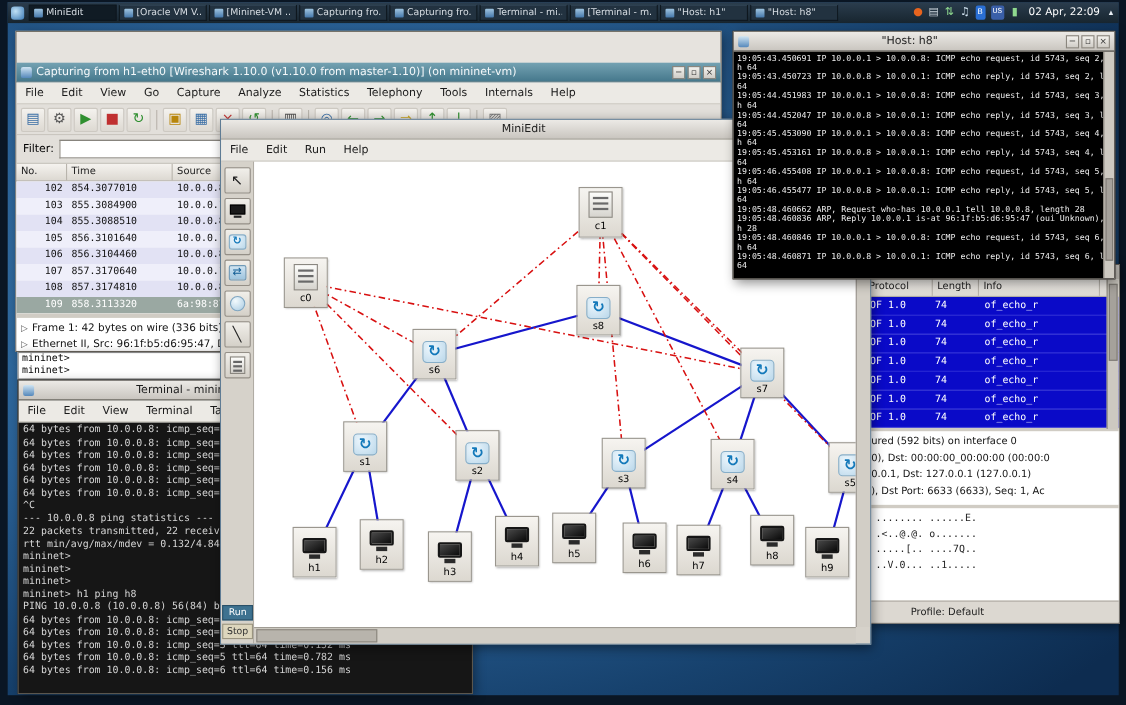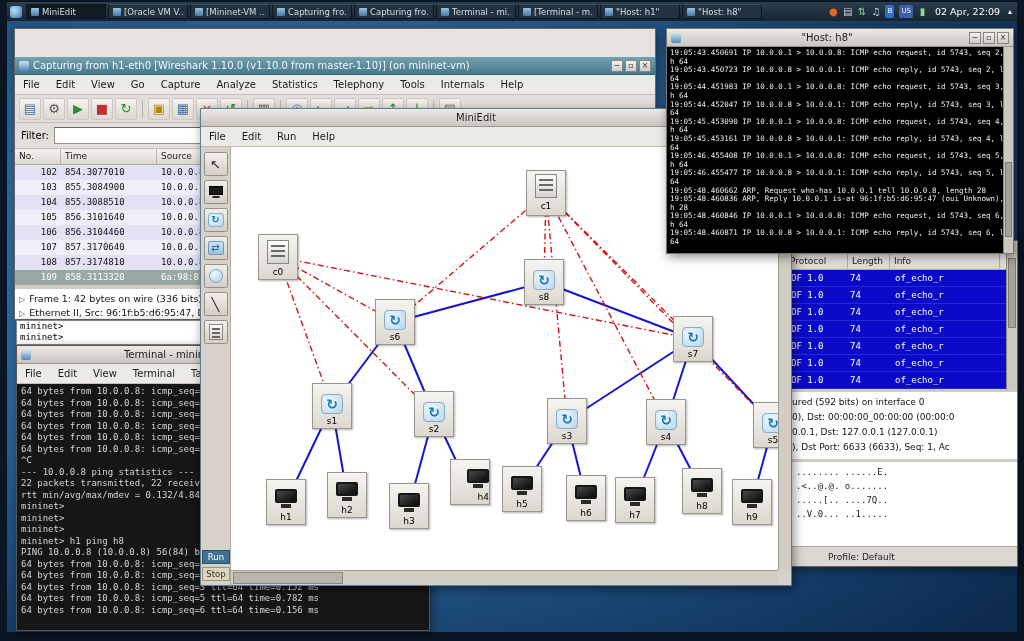--- a/index.html
+++ b/index.html
@@ -464,21 +464,21 @@
               <span class="nlabel">h1</span>
             </div>
             <div class="tnode" style="left: 96px; top: 325px;">
               <span class="icon-host"></span>
               <span class="nlabel">h2</span>
             </div>
             <div class="tnode" style="left: 158px; top: 336px;">
               <span class="icon-host"></span>
               <span class="nlabel">h3</span>
             </div>
-            <div class="tnode" style="left: 219px; top: 312px; align-items: flex-end;">
+            <div class="tnode" style="left: 219px; top: 322px;">
               <span class="icon-host"></span>
               <span class="nlabel">h4</span>
             </div>
             <div class="tnode" style="left: 271px; top: 319px;">
               <span class="icon-host"></span>
               <span class="nlabel">h5</span>
             </div>
             <div class="tnode" style="left: 335px; top: 328px;">
               <span class="icon-host"></span>
               <span class="nlabel">h6</span>
@@ -585,19 +585,19 @@
           <span class="tb-ico"></span>
           <span class="tb-label">"Host: h8"</span>
         </div>
       </div>
     <div id="tray">
         <span class="tray-ico" style="color: rgb(232, 100, 30);">●</span>
         <span class="tray-ico" style="color: rgb(205, 214, 222);">▤</span>
         <span class="tray-ico" style="color: rgb(143, 217, 143);">⇅</span>
         <span class="tray-ico" style="color: rgb(207, 224, 238);">♫</span>
         <span class="tray-ico" style="color: rgb(255, 255, 255); background: rgb(42, 111, 212); font-size: 7px; padding: 1px 2px;">B</span>
-        <span class="tray-ico" style="color: rgb(255, 255, 255); background: rgb(58, 95, 168); font-size: 7px; padding: 1px 2px;">US</span>
+        <span class="tray-ico" style="color: rgb(255, 255, 255); background: rgb(58, 95, 168); font-size: 7px; padding: 1px 2px; font-family: Liberation Mono, monospace;">US</span>
         <span class="tray-ico" style="color: rgb(143, 217, 143);">▮</span>
       </div>
     <span id="clock">02 Apr, 22:09</span>
     <span id="panel-hide">▴</span>
   </div>
 </div>
 
 </body></html>

